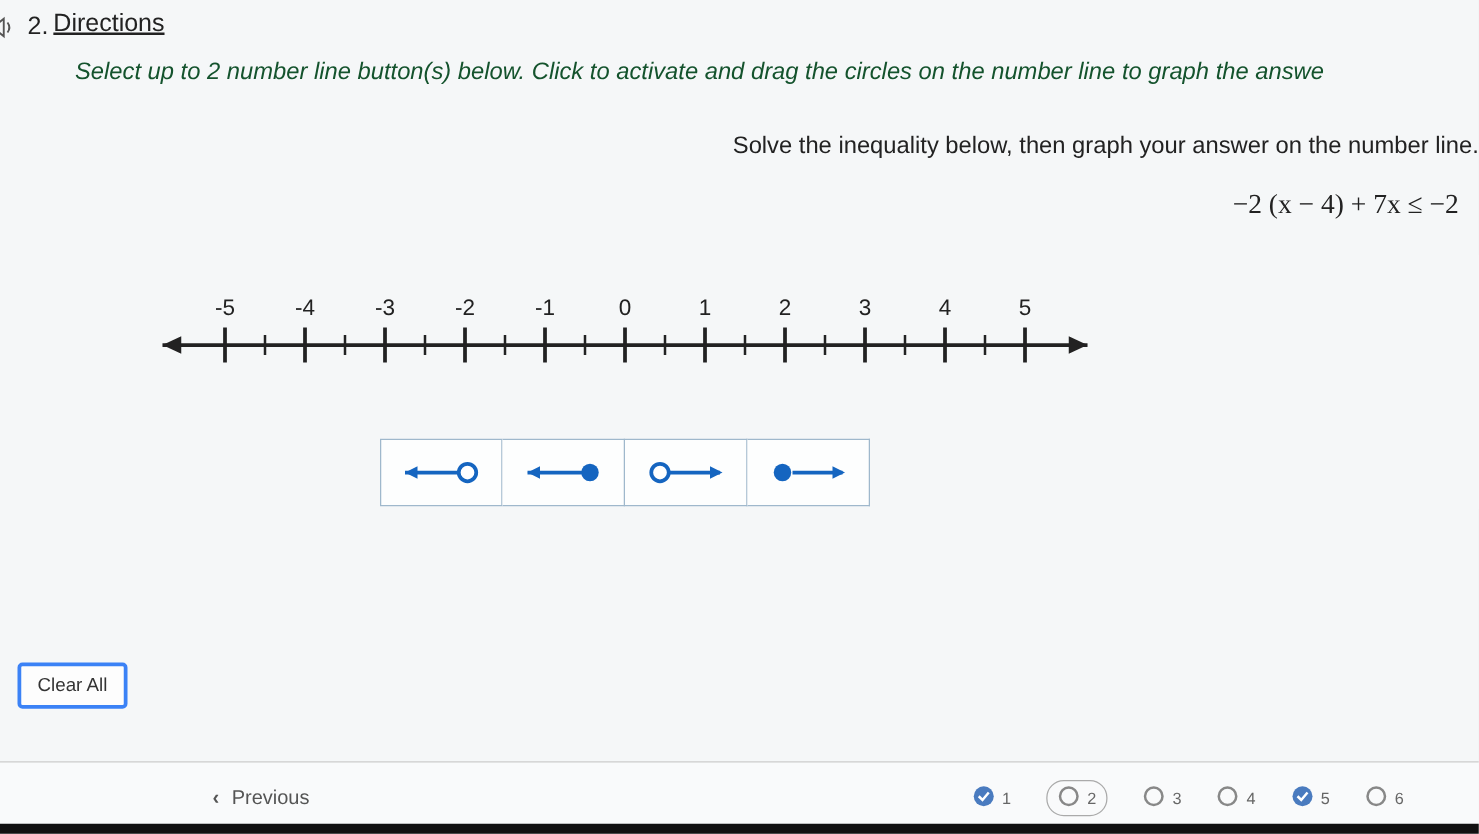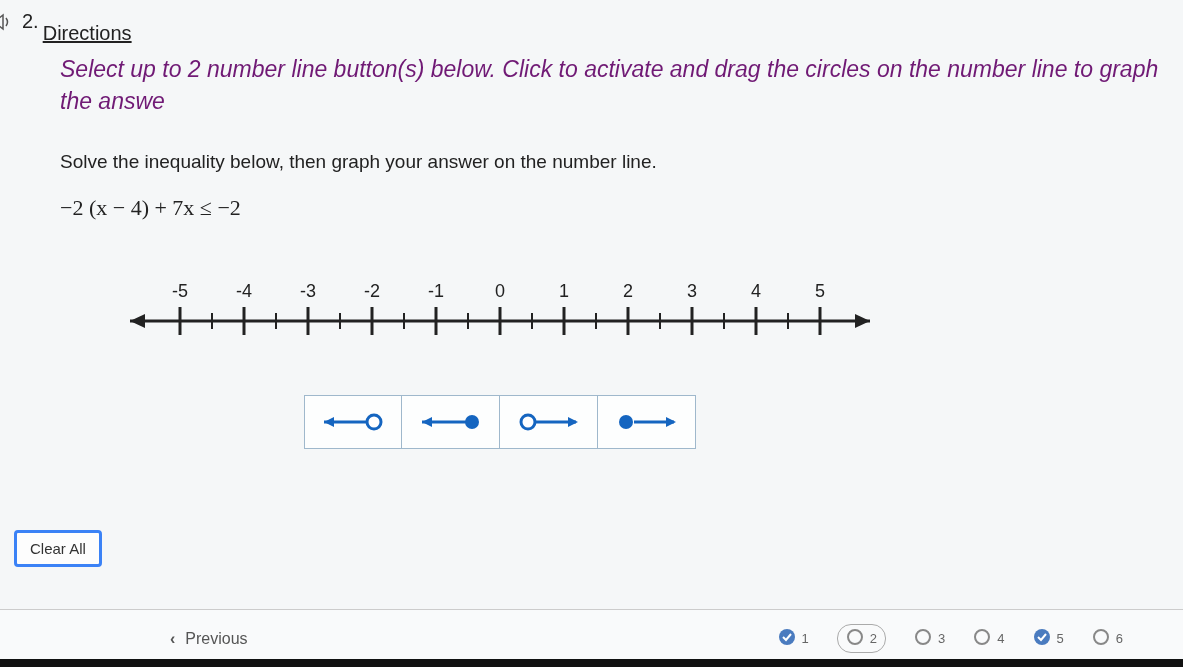--- a/index.html
+++ b/index.html
@@ -30,41 +30,43 @@
   .q-num {
     font-size: 20px;
     margin-left: 6px;
     margin-top: 2px;
     color: #222;
   }
   .directions-link {
     text-decoration: underline;
     font-size: 20px;
     margin-left: 4px;
-    margin-top: 14px;
+    margin-top: 0;
     color: #222;
     cursor: pointer;
   }
   .instructions {
     font-style: italic;
-    font-size: 23px;
-    color: #701a75;
+    font-size: 19px;
+    color: #14532d;
     margin: 8px 0 0 60px;
     line-height: 1.4;
   }
   .prompt {
     font-size: 19px;
     color: #222;
     margin: 34px 0 0 60px;
+    text-align: right;
   }
   .inequality {
     font-family: 'Times New Roman', serif;
     font-size: 22px;
     color: #222;
     margin: 22px 16px 0 60px;
+    text-align: right;
   }
   .numline-wrap {
     margin: 50px 0 0 120px;
     width: 760px;
   }
   .tools-row {
     display: flex;
     justify-content: center;
     margin: 40px 0 0 120px;
     width: 760px;

